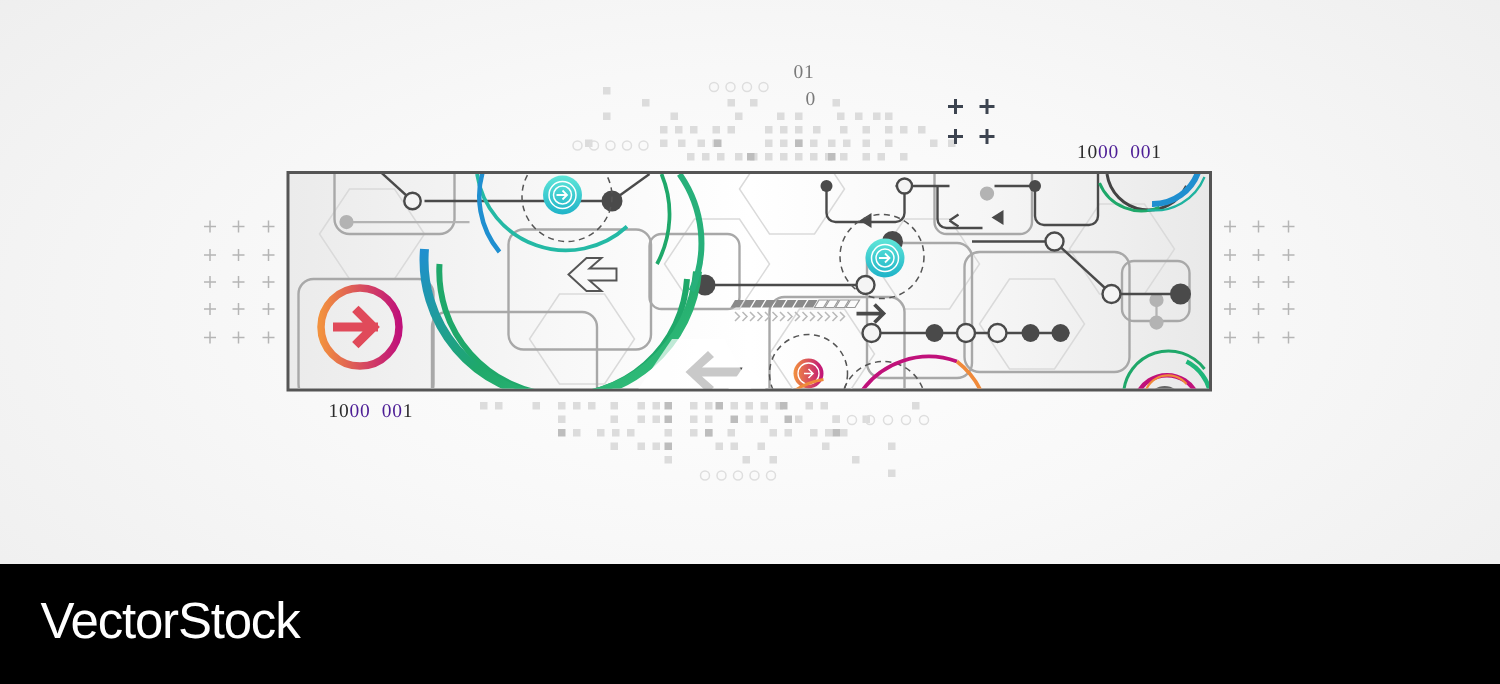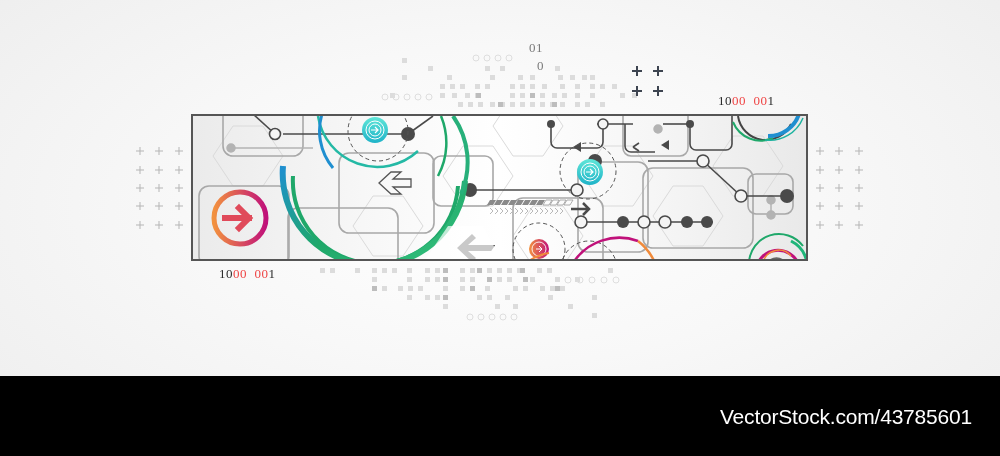--- a/index.html
+++ b/index.html
@@ -15,21 +15,21 @@
     color: #9a9a9a; letter-spacing: -0.2px; text-align: right;
   }
   .caption span { display: block; }
   .caption .l1 { padding-right: 2px; }
   .caption .l2 { text-align: left; padding-left: 2px; }
   .caption .l3 { text-align: left; padding-left: 0; }
   .binary {
     position: absolute; font-family: Liberation Serif, serif; font-size: 13px;
     color: #2b2b2b; letter-spacing: 0.5px;
   }
-  .binary .dim { color: #ef4444; }
+  .binary .dim { color: #4c1d95; }
   .binary-top { font-size: 13px; color: #7a7a7a; }
   .panel {
     position: absolute; left: 191px; top: 114px; width: 617px; height: 147px;
     border: 2px solid #555; box-sizing: border-box;
     background: linear-gradient(90deg, #ebebeb 0%, #f8f8f8 30%, #ffffff 50%, #f6f6f6 75%, #e9e9e9 100%);
     overflow: hidden;
   }
   .panel svg { position: absolute; left: 0; top: 0; }
   .footer {
     position: absolute; left: 0; top: 376px; width: 1000px; height: 80px; background: #000;
@@ -441,14 +441,14 @@
         <path d="M570 147 A16 16 0 0 1 598 140" stroke="#f08a3a" stroke-width="1.5"></path>
         <path d="M556 147 A30 30 0 0 1 610 130" stroke="#1fa86a" stroke-width="2"></path>
         <path d="M598 125 A30 30 0 0 1 614 147" stroke="#1fb67a" stroke-width="3"></path>
         <path d="M575 147 A10 10 0 0 1 592 147" stroke="#666" stroke-width="2"></path>
       </g>
     </svg>
   </div>
 </div>
 
 <div class="footer">
-  <div class="url">VectorStock.com/43785601</div>
+  <div class="brand">VectorStock</div>
 </div>
 
 </body></html>

